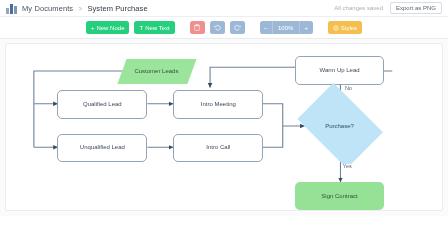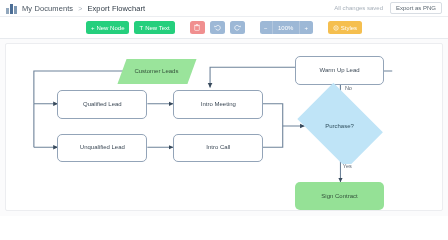--- a/index.html
+++ b/index.html
@@ -113,21 +113,21 @@
 <div class="app">
 
   <div class="topbar">
     <span class="logo">
       <i class="b1"></i>
         <i class="b2"></i>
         <i class="b3"></i>
     </span>
     <span class="crumb">My Documents</span>
     <span class="crumb sep">&gt;</span>
-    <span class="crumb cur">Export Flowchart</span>
+    <span class="crumb cur">System Purchase</span>
     <span class="spacer"></span>
     <span class="saved">All changes saved</span>
     <span class="export-btn">Export as PNG</span>
   </div>
 
   <div class="toolbar">
     <button class="tbtn green">
       <span class="ico">+</span>
       <span>New Node</span>
     </button>

